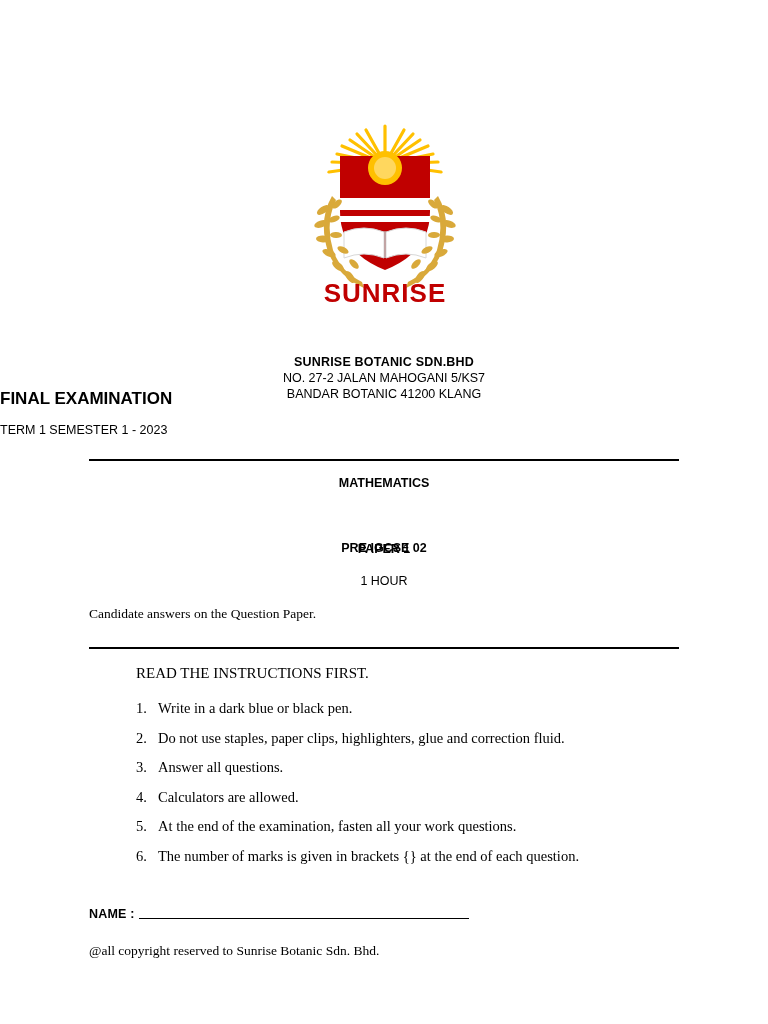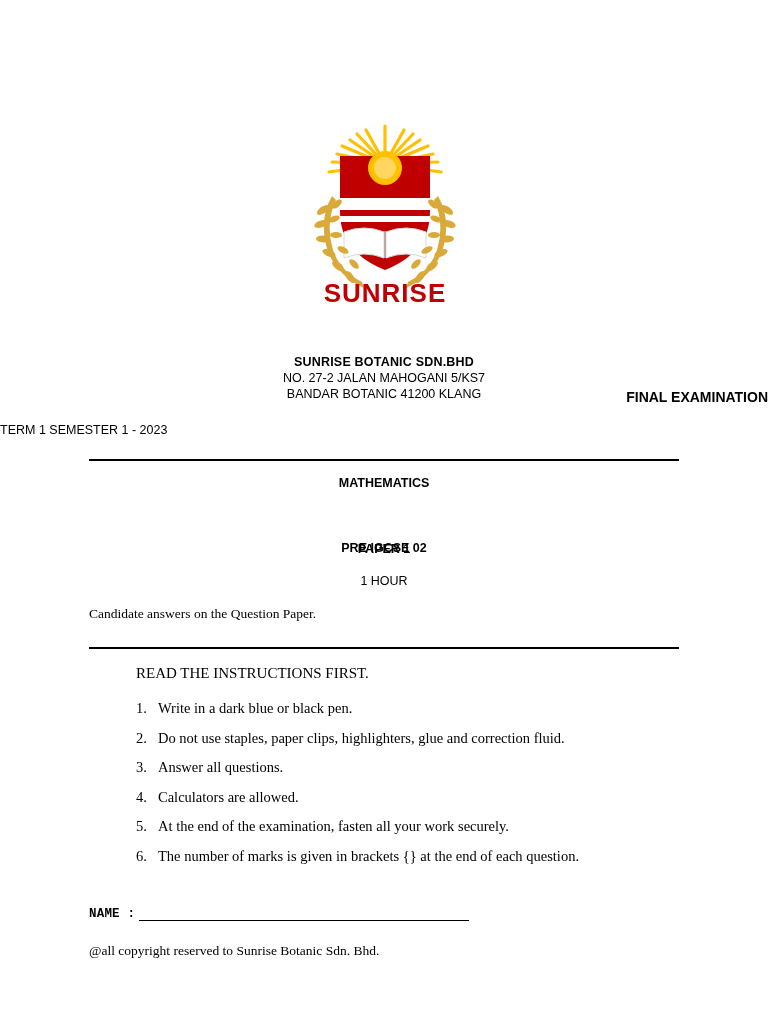--- a/index.html
+++ b/index.html
@@ -59,23 +59,23 @@
   .school-addr {
     font-size: 12.5px;
     line-height: 16px;
   }
 
   .exam-title {
     position: absolute;
     top: 389px;
     left: 0;
     width: 768px;
-    text-align: right;
+    text-align: left;
     font-family: "Liberation Sans", sans-serif;
-    font-size: 14px;
+    font-size: 17px;
     font-weight: bold;
   }
   .exam-term {
     position: absolute;
     top: 423px;
     left: 0;
     width: 768px;
     text-align: left;
     font-family: "Liberation Sans", sans-serif;
     font-size: 12.5px;
@@ -141,26 +141,26 @@
     left: 0;
     top: 0;
     width: 18px;
     text-align: left;
   }
 
   .name-line {
     position: absolute;
     top: 907px;
     left: 89px;
-    font-family: Liberation Mono, monospace;
+    font-family: Liberation Sans, sans-serif;
     font-size: 12.5px;
     font-weight: bold;
     letter-spacing: 0.2px;
     display: flex;
-    align-items: flex-end;
+    align-items: flex-start;
   }
   .name-line .blank {
     display: inline-block;
     width: 330px;
     border-bottom: 1.5px solid #000;
     margin-left: 4px;
     height: 11px;
   }
 
   .copyright {
@@ -283,21 +283,21 @@
     <li>
       <span class="num">3.</span>
       <span>Answer all questions.</span>
     </li>
     <li>
       <span class="num">4.</span>
       <span>Calculators are allowed.</span>
     </li>
     <li>
       <span class="num">5.</span>
-      <span>At the end of the examination, fasten all your work securely.</span>
+      <span>At the end of the examination, fasten all your work questions.</span>
     </li>
     <li>
       <span class="num">6.</span>
       <span>The number of marks is given in brackets {} at the end of each question.</span>
     </li>
   </ol>
 
   <div class="name-line">
     <span>NAME :</span>
     <span class="blank"></span>

